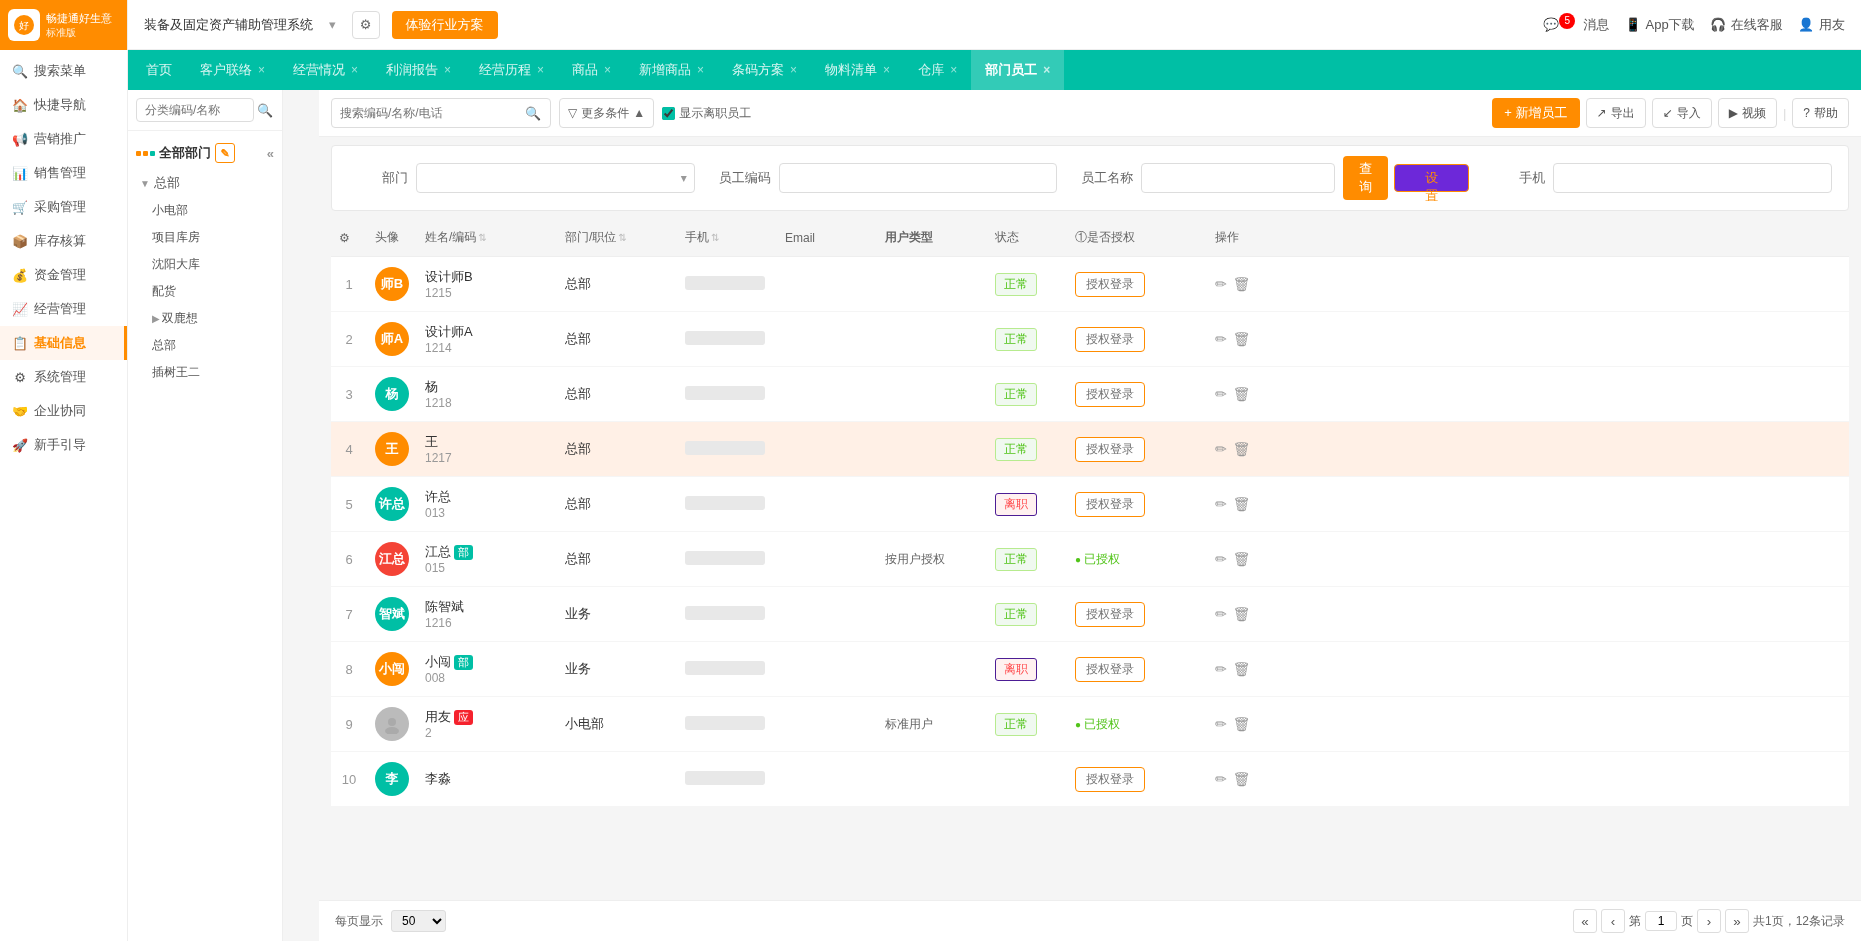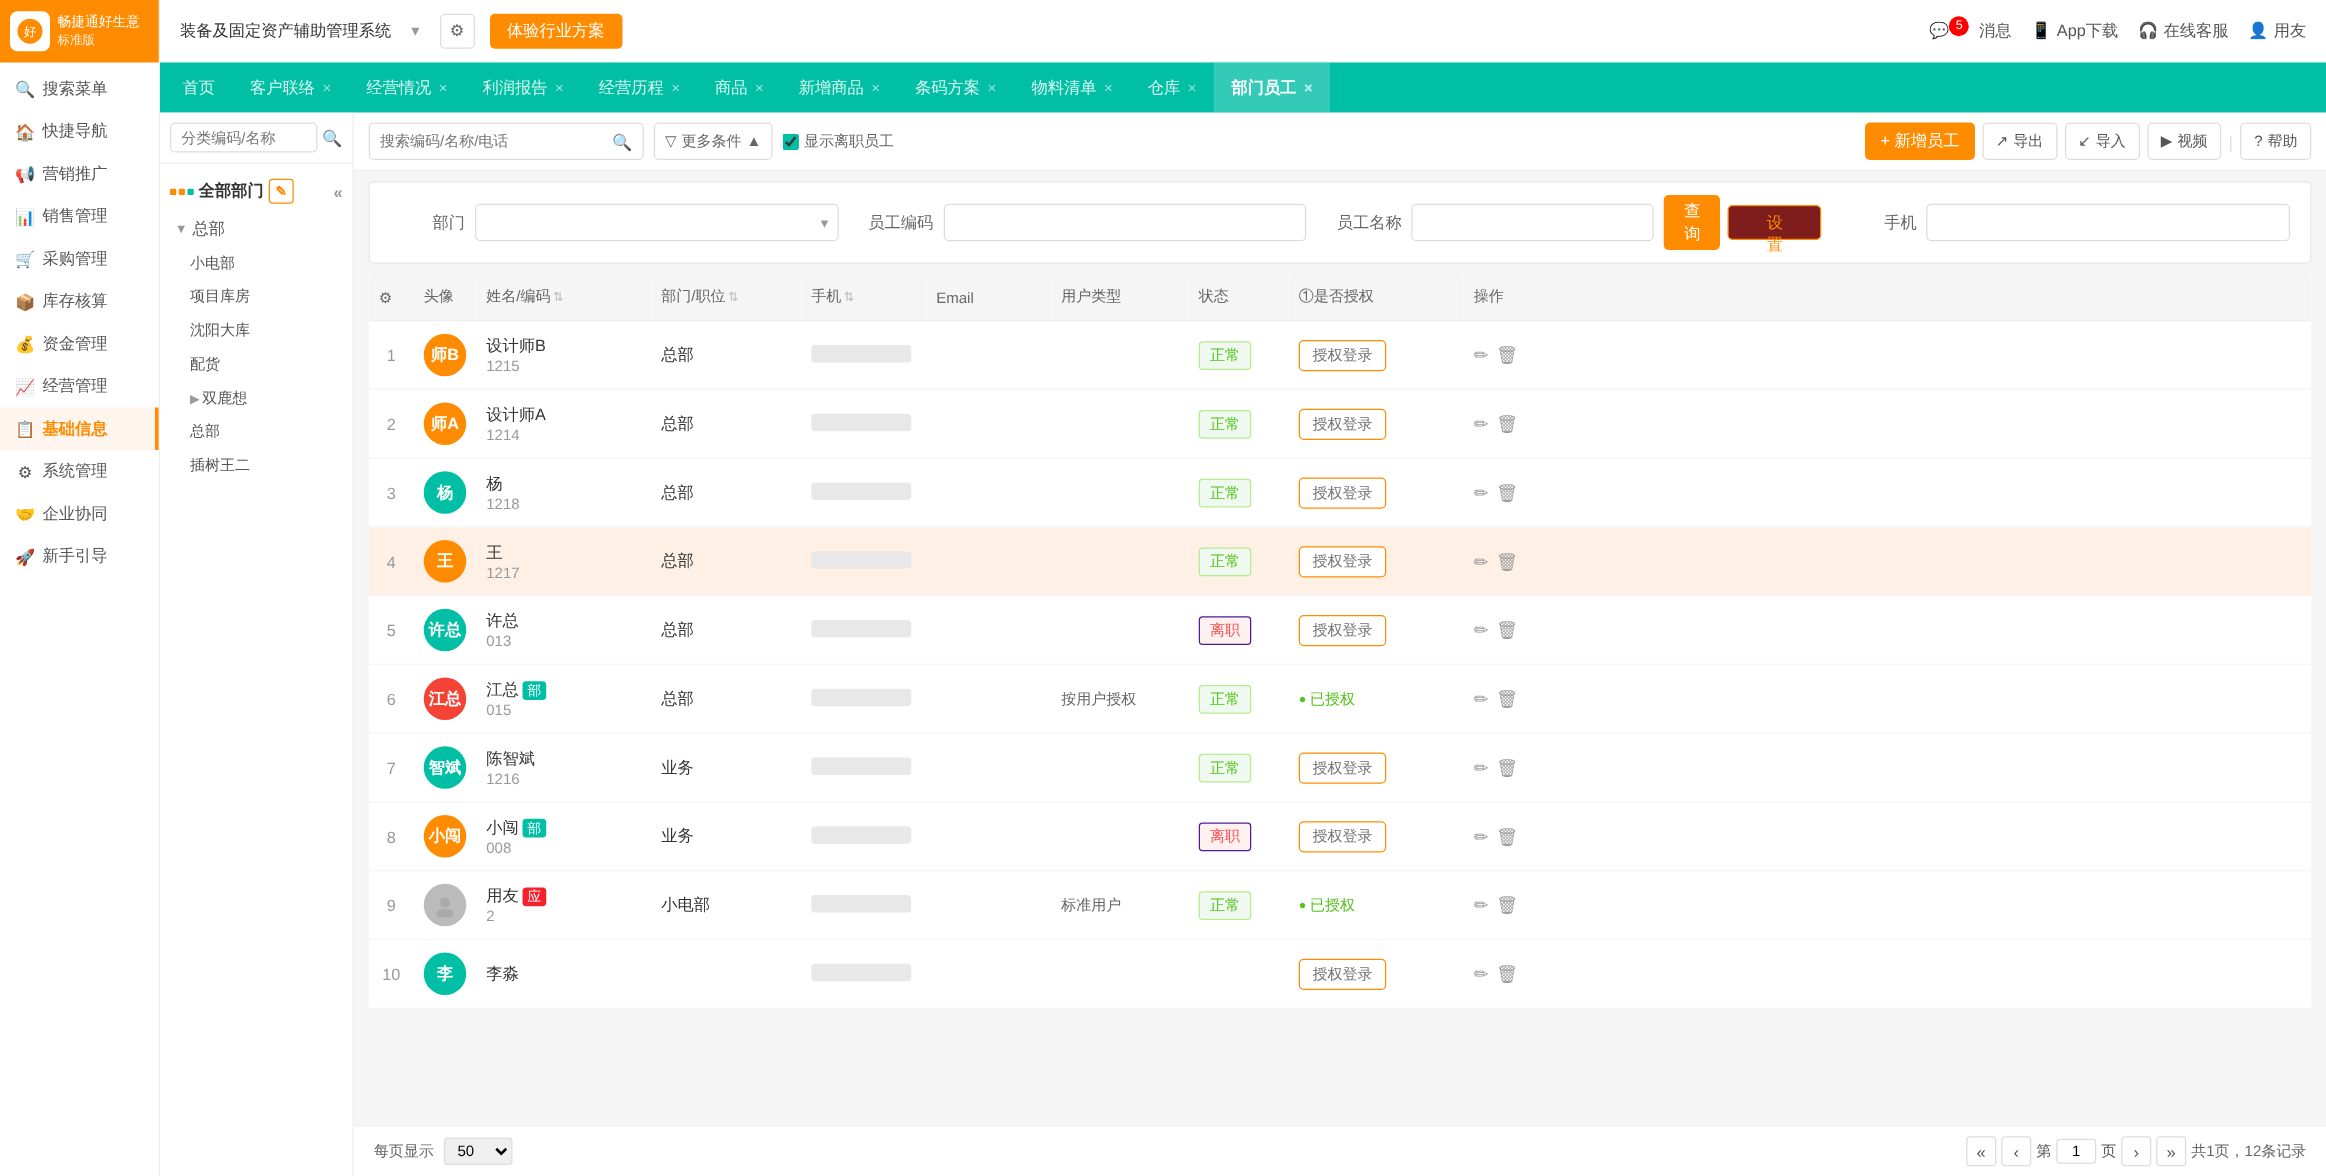--- a/index.html
+++ b/index.html
@@ -30,21 +30,21 @@
     .topbar-right { margin-left: auto; display: flex; align-items: center; gap: 16px; color: #555; font-size: 13px; }
     .topbar-right-item { display: flex; align-items: center; gap: 4px; cursor: pointer; }
 
     
     .nav-tabs { background: #00bfa5; display: flex; align-items: center; height: 40px; padding: 0 4px; overflow: hidden; }
     .nav-tab { color: rgba(255,255,255,0.85); padding: 0 14px; height: 40px; display: flex; align-items: center; gap: 4px; cursor: pointer; font-size: 13px; white-space: nowrap; }
     .nav-tab.active { background: rgba(255,255,255,0.2); color: #fff; font-weight: bold; }
     .nav-tab .tab-close { font-size: 12px; opacity: 0.7; margin-left: 2px; }
 
     
-    .content { flex: 1; display: flex; overflow: hidden; }
+    .content { flex: 1; display: flex; overflow: hidden; gap: 36px; }
 
     
     .left-panel { width: 155px; background: #fff; border-right: 1px solid #eee; display: flex; flex-direction: column; flex-shrink: 0; }
     .left-panel-search { padding: 8px; border-bottom: 1px solid #f0f0f0; display: flex; align-items: center; }
     .left-panel-search input { border: 1px solid #ddd; border-radius: 4px; padding: 4px 8px; font-size: 12px; width: 100%; outline: none; }
     .dept-tree { padding: 6px 0; overflow-y: auto; flex: 1; }
     .dept-all { display: flex; align-items: center; gap: 4px; padding: 6px 8px; font-size: 13px; font-weight: bold; color: #333; }
     .dept-all .dots { display: flex; gap: 2px; }
     .dept-all .dot { width: 5px; height: 5px; background: #ff8c00; border-radius: 1px; }
     .dept-edit-icon { width: 20px; height: 20px; border: 1px solid #ff8c00; border-radius: 3px; display: flex; align-items: center; justify-content: center; color: #ff8c00; font-size: 11px; cursor: pointer; }
@@ -69,21 +69,21 @@
     .btn-add { background: #ff8c00; color: #fff; border: none; border-radius: 4px; padding: 5px 12px; font-size: 13px; cursor: pointer; display: flex; align-items: center; gap: 4px; height: 30px; }
     .btn-outline { border: 1px solid #ddd; background: #fff; color: #555; border-radius: 4px; padding: 4px 10px; font-size: 12px; cursor: pointer; display: flex; align-items: center; gap: 4px; height: 30px; }
 
     
     .filter-panel { background: #fff; border: 1px solid #e8e8e8; margin: 8px 12px; border-radius: 4px; padding: 10px 16px; display: grid; grid-template-columns: 1fr 1fr 1fr 1fr; gap: 10px 16px; align-items: center; }
     .filter-row { display: flex; align-items: center; gap: 8px; }
     .filter-label { color: #666; font-size: 13px; white-space: nowrap; min-width: 60px; text-align: right; }
     .filter-input { flex: 1; border: 1px solid #ddd; border-radius: 4px; padding: 4px 8px; font-size: 13px; height: 30px; outline: none; }
     .filter-actions { display: flex; align-items: center; gap: 6px; justify-content: flex-end; }
     .btn-query { background: #ff8c00; color: #fff; border: none; border-radius: 4px; padding: 4px 16px; font-size: 13px; cursor: pointer; height: 44px; }
-    .btn-set { background: #7f1d1d; color: #ff8c00; border: 1px solid #ff8c00; border-radius: 4px; padding: 4px 30px; font-size: 13px; cursor: pointer; height: 28px; }
+    .btn-set { background: #6d28d9; color: #ff8c00; border: 1px solid #ff8c00; border-radius: 4px; padding: 4px 30px; font-size: 13px; cursor: pointer; height: 28px; }
 
     
     .table-wrap { flex: 1; overflow: auto; padding: 0 12px; }
     table { width: 100%; border-collapse: collapse; background: #fff; }
     thead tr { background: #f5f5f5; }
     thead th { padding: 10px 8px; text-align: left; font-size: 12px; color: #666; font-weight: normal; border-bottom: 1px solid #eee; white-space: nowrap; }
     tbody tr { border-bottom: 1px solid #f5f5f5; }
     tbody tr.highlighted { background: #fff0e6; }
     tbody td { padding: 10px 8px; font-size: 13px; color: #333; vertical-align: middle; }
     .avatar { width: 34px; height: 34px; border-radius: 50%; display: flex; align-items: center; justify-content: center; color: #fff; font-size: 13px; font-weight: bold; }
@@ -360,21 +360,21 @@
       <div class="table-wrap">
         <table>
           <thead>
             <tr>
               <th style="width:36px;"><span class="gear-col">⚙</span></th>
               <th style="width:50px;">头像</th>
               <th style="width:140px;"><span class="col-sort">姓名/编码 <span class="sort-icon">⇅</span></span></th>
               <th style="width:120px;"><span class="col-sort">部门/职位 <span class="sort-icon">⇅</span></span></th>
               <th style="width:100px;"><span class="col-sort">手机 <span class="sort-icon">⇅</span></span></th>
               <th style="width:100px;">Email</th>
-              <th style="width:110px;">用户类型</th>
+              <th style="width:110px;font-weight:bold;">用户类型</th>
               <th style="width:80px;">状态</th>
               <th style="width:140px;">①是否授权</th>
               <th>操作</th>
             </tr>
           </thead>
           <tbody id="table-body">
           <tr>
     <td style="text-align:center;color:#999;">1</td>
     <td>
       <div class="avatar" style="background:#ff8c00">师B</div>

